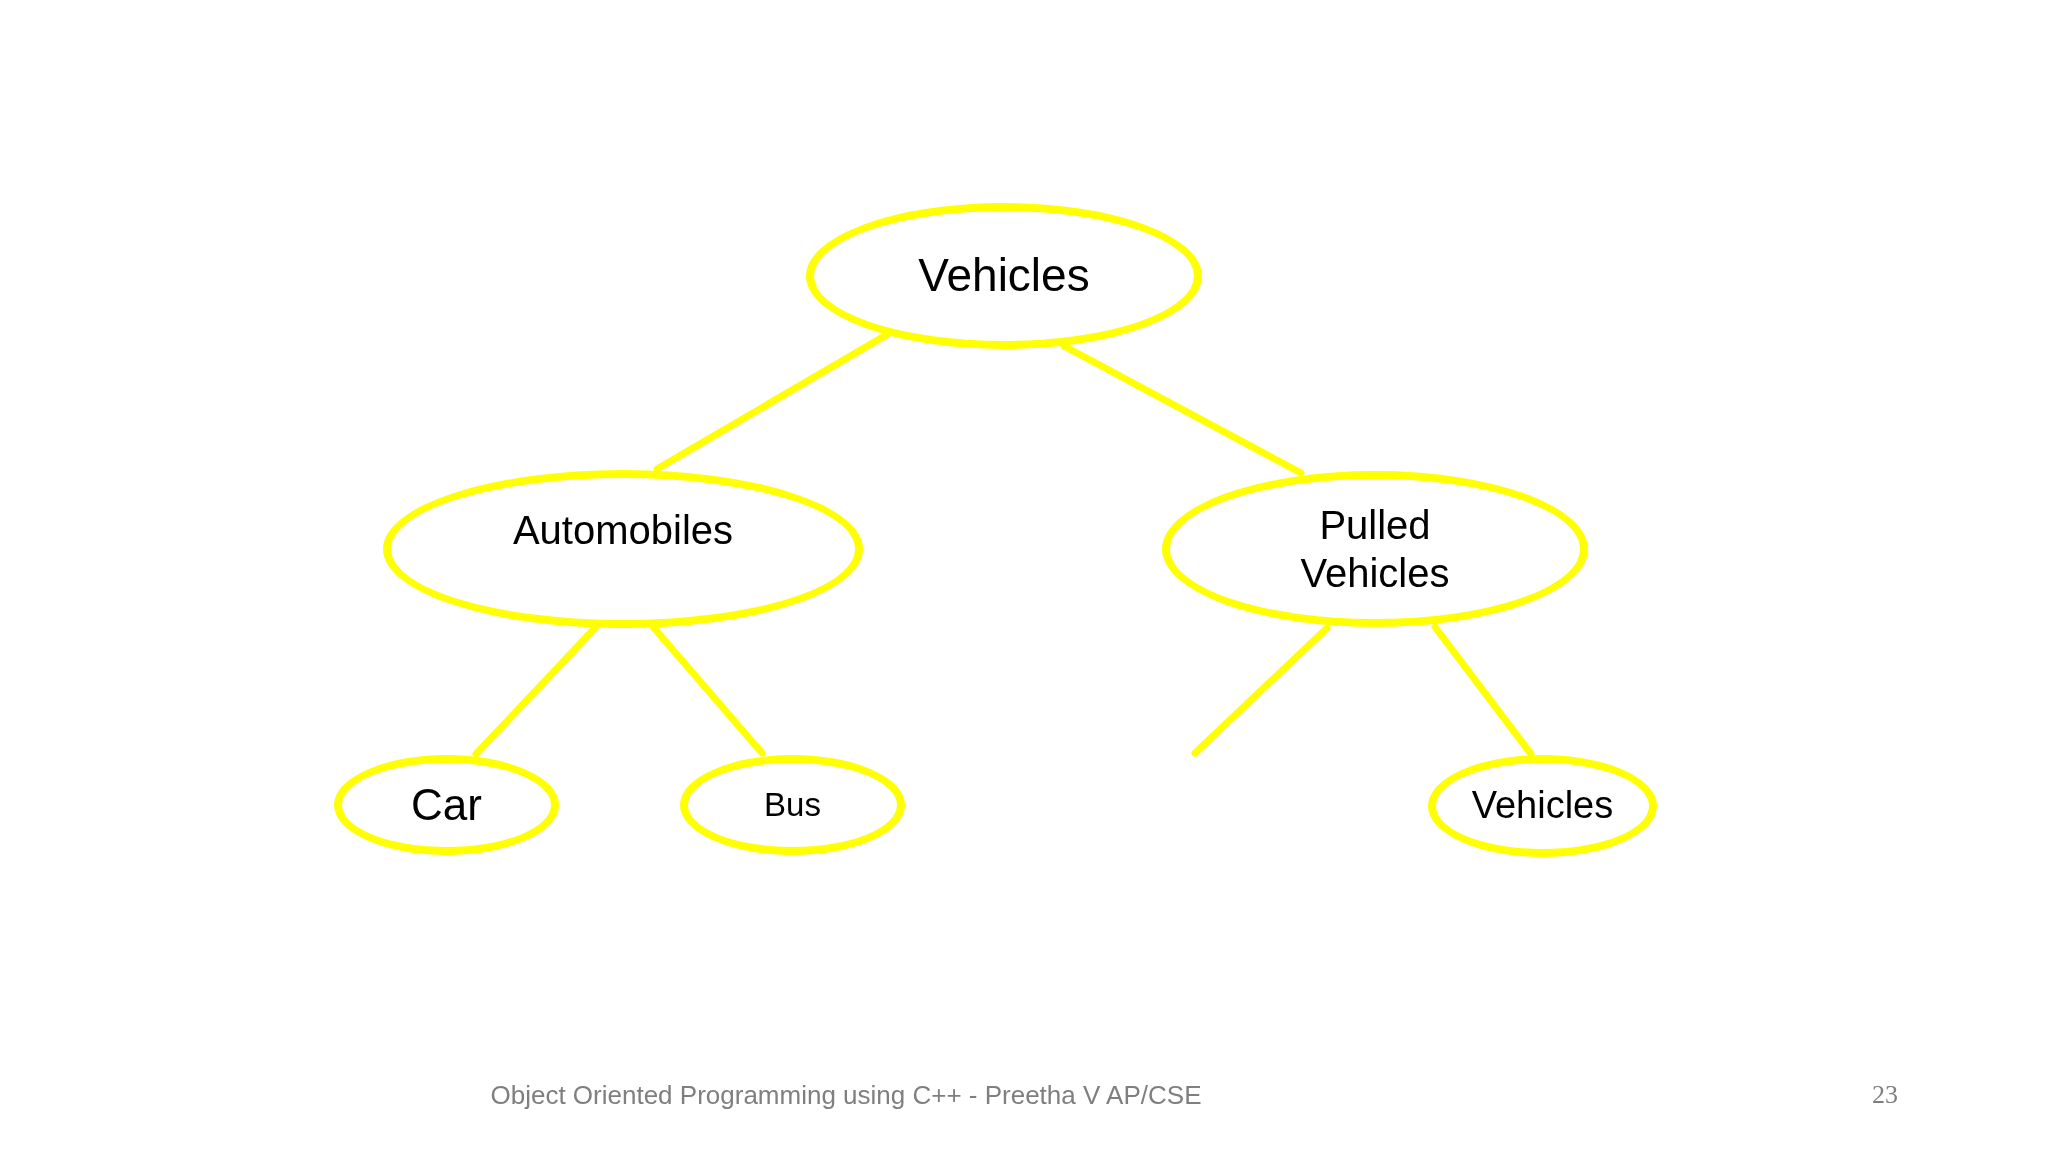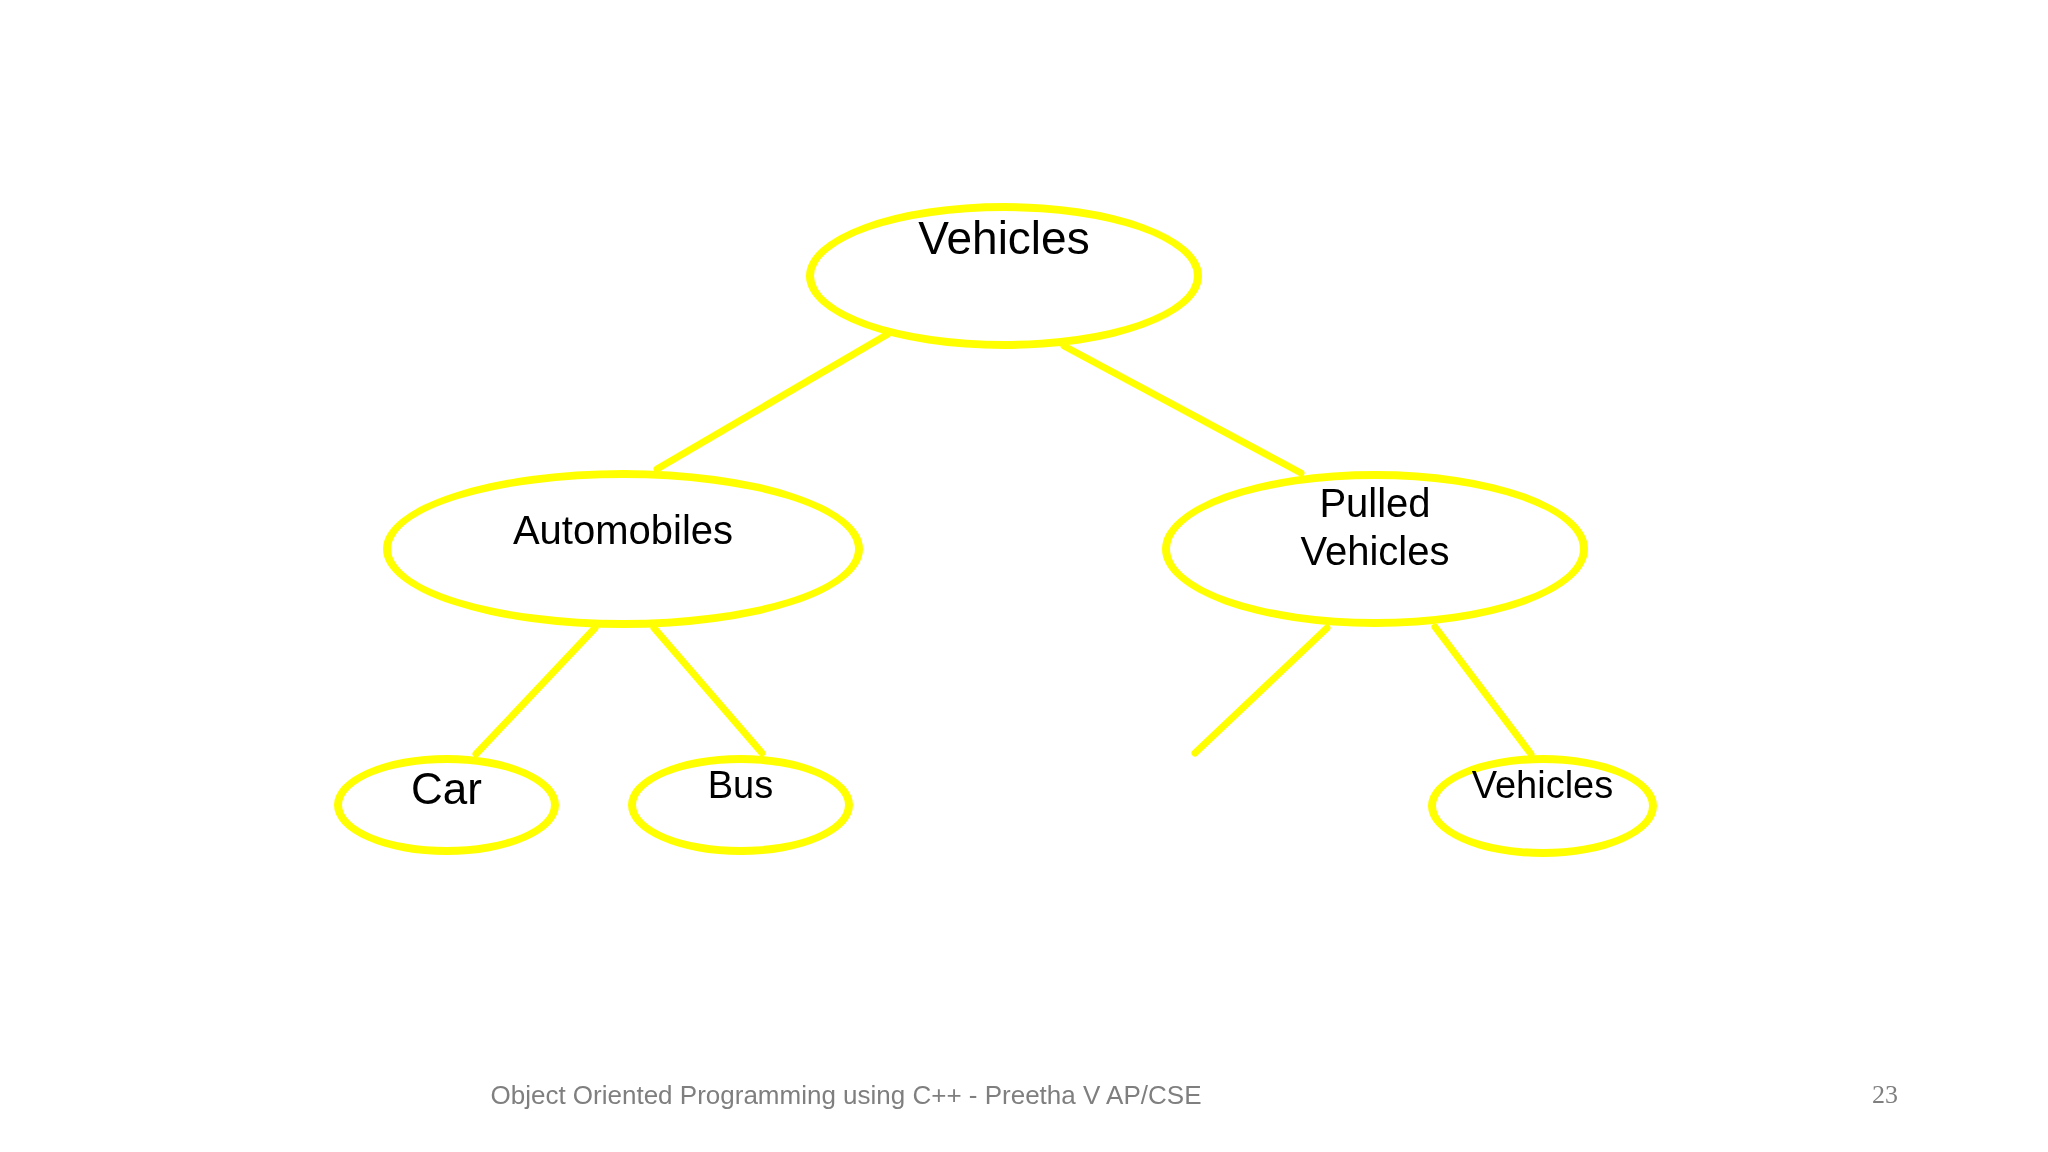--- a/index.html
+++ b/index.html
@@ -25,34 +25,34 @@
     stroke-width: 7;
     stroke-linecap: round;
   }
 
   .node {
     position: absolute;
     border: 8px solid var(--node-outline);
     background: var(--node-fill);
     border-radius: 50%;
     display: flex;
-    align-items: flex-start;
+    align-items: center;
     justify-content: center;
     text-align: center;
     color: var(--node-text);
   }
   .node .label { white-space: nowrap; line-height: 1.2; }
 
   .node-vehicles        { left: 806px;  top: 203px; width: 396px; height: 146px; font-size: 46px; }
   .node-automobiles     { left: 383px;  top: 470px; width: 480px; height: 158px; font-size: 40px;
                           align-items: flex-start; padding-top: 28px; }
   .node-pulled-vehicles { left: 1162px; top: 471px; width: 426px; height: 156px; font-size: 40px; }
   .node-pulled-vehicles .label { white-space: normal; max-width: 210px; }
   .node-car             { left: 334px;  top: 755px; width: 225px; height: 100px; font-size: 44px; }
-  .node-bus             { left: 628px;  top: 755px; width: 225px; height: 100px; font-size: 38px; }
+  .node-bus             { left: 680px;  top: 755px; width: 225px; height: 100px; font-size: 33px; }
   .node-cart            { left: 1071px; top: 755px; width: 225px; height: 100px; font-size: 38px; }
   .node-rickshaw        { left: 1428px; top: 755px; width: 229px; height: 102px; font-size: 38px; }
 
   .footer {
     position: absolute;
     left: 0; top: 1080px; width: 1692px;
     text-align: center;
     font-size: 26px;
     color: var(--footer-text);
   }

